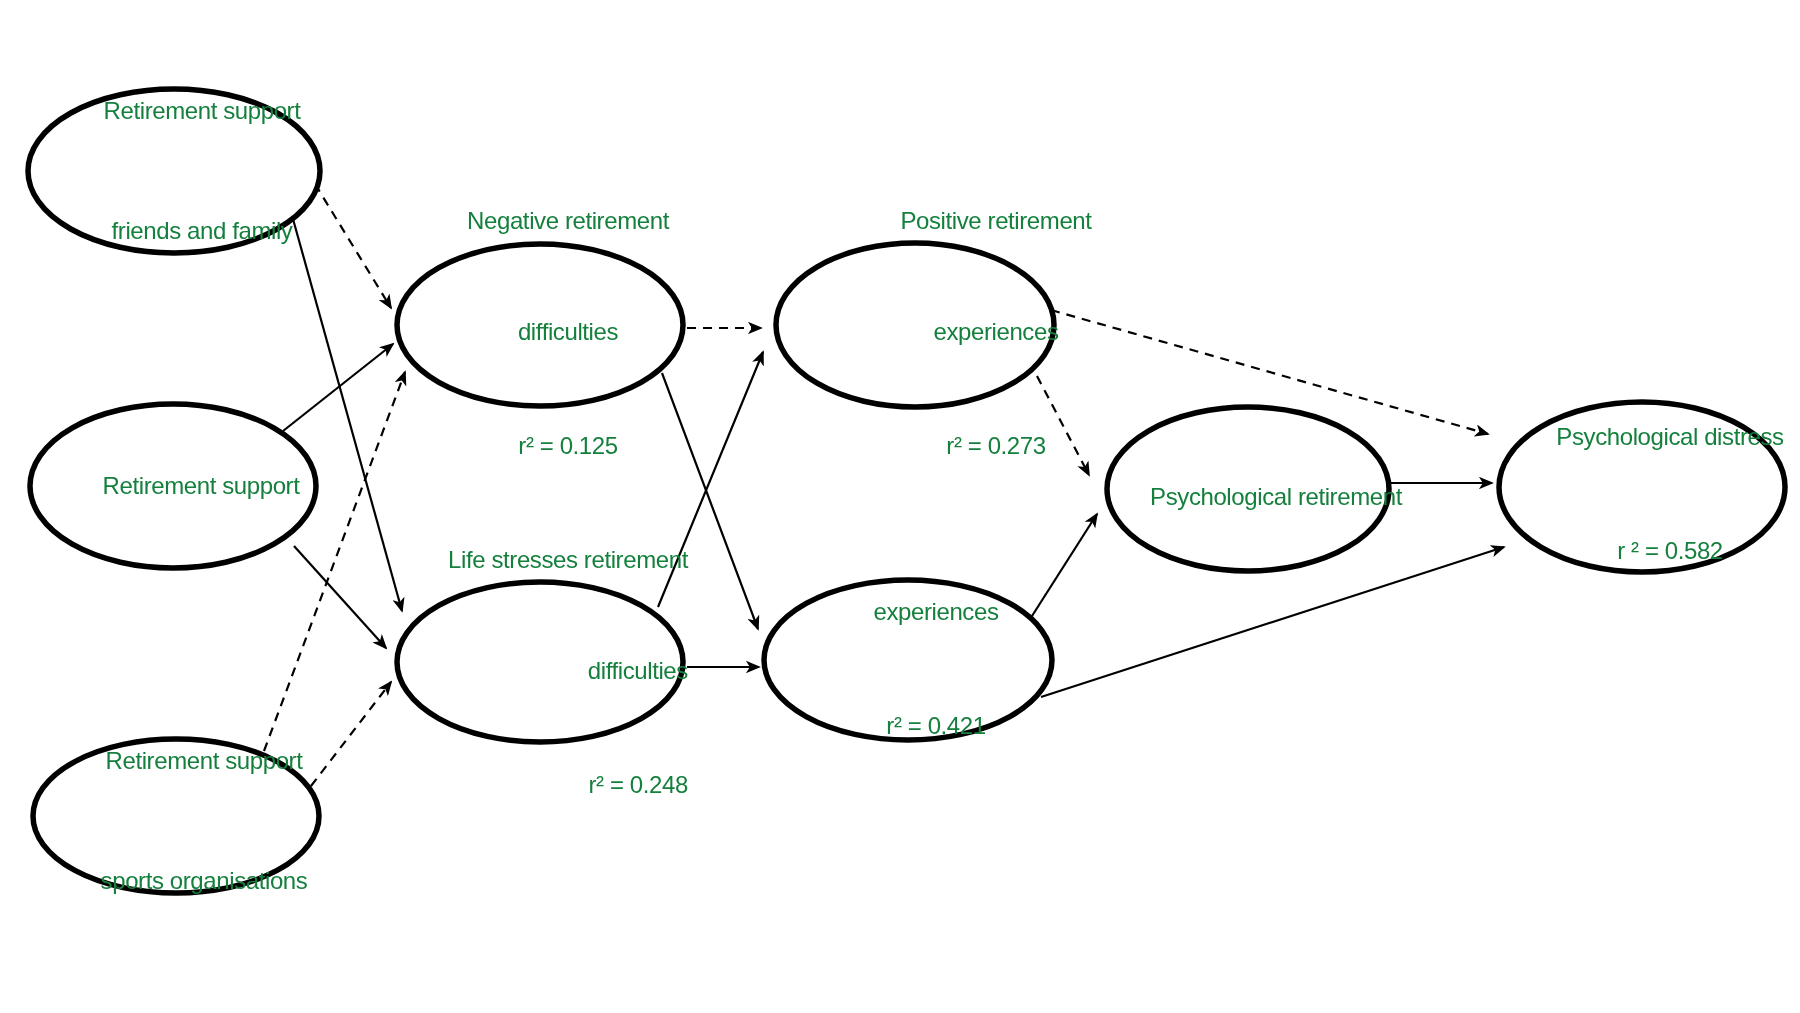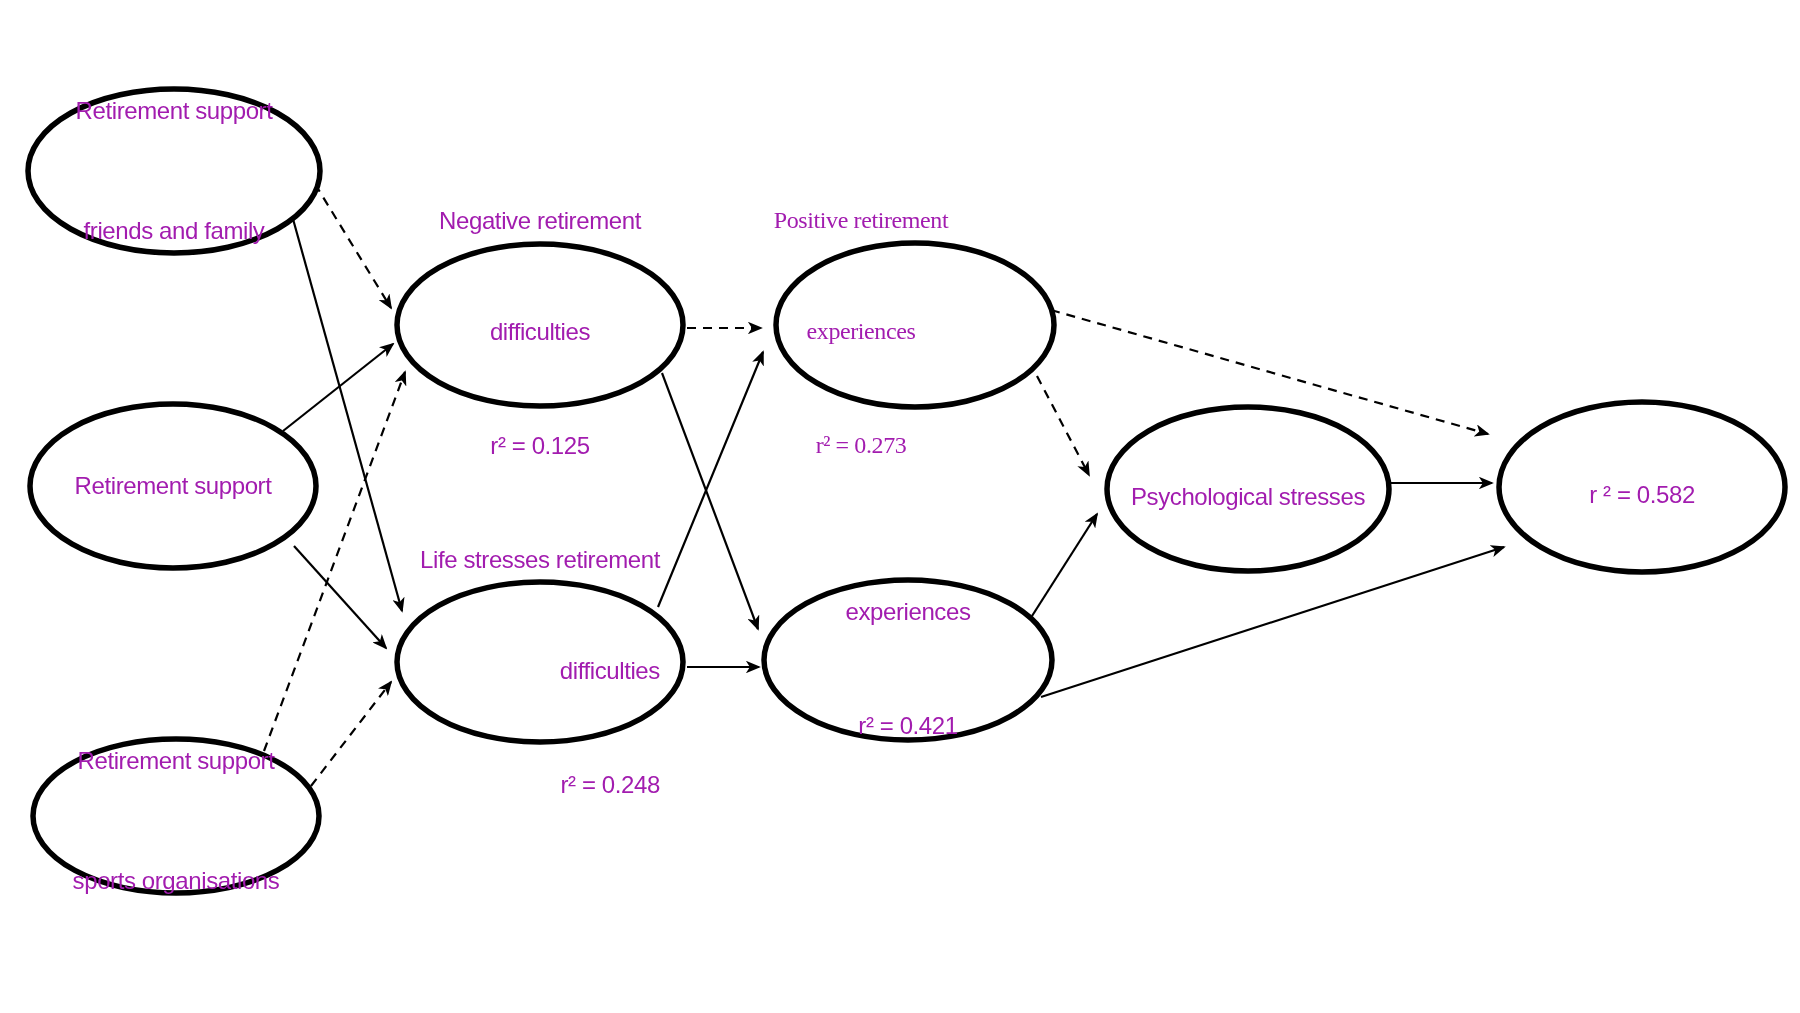--- a/index.html
+++ b/index.html
@@ -34,26 +34,27 @@
   }
   .node-ellipse {
     fill: #ffffff;
     stroke: #000000;
     stroke-width: 5.5;
   }
   .node-label {
     position: absolute;
     transform: translate(-50%, -50%);
     text-align: center;
-    color: #a21caf;
+    color: #15803d;
     font-size: 24px;
     letter-spacing: -0.4px;
     line-height: 37px;
     white-space: pre;
     pointer-events: none;
+    margin-left: 28px;
   }
   .node-label .r2-line {
     margin-top: 3px;
   }
 </style>
 </head>
 <body>
 
 <div class="canvas">
 
@@ -110,32 +111,33 @@
     <div>difficulties</div>
     <div class="r2-line">r² = 0.125</div>
   </div>
 
   <div class="node-label" style="left:540px; top:672px;text-align:right;">
     <div>Life stresses retirement</div>
     <div>difficulties</div>
     <div class="r2-line">r² = 0.248</div>
   </div>
 
-  <div class="node-label" style="left:861px; top:333px;font-family:Liberation Serif, serif;">
+  <div class="node-label" style="left:968px; top:333px;">
     <div>Positive retirement</div>
     <div>experiences</div>
     <div class="r2-line">r² = 0.273</div>
   </div>
 
   <div class="node-label" style="left:908px; top:668px;">
     <div>experiences</div>
     <div class="r2-line">r² = 0.421</div>
   </div>
 
   <div class="node-label" style="left:1248px; top:496px;">
-    <div>Psychological stresses</div>
+    <div>Psychological retirement</div>
   </div>
 
   <div class="node-label" style="left:1642px; top:493px;">
+    <div>Psychological distress</div>
     <div class="r2-line">r ² = 0.582</div>
   </div>
 
 </div>
 
 </body></html>

